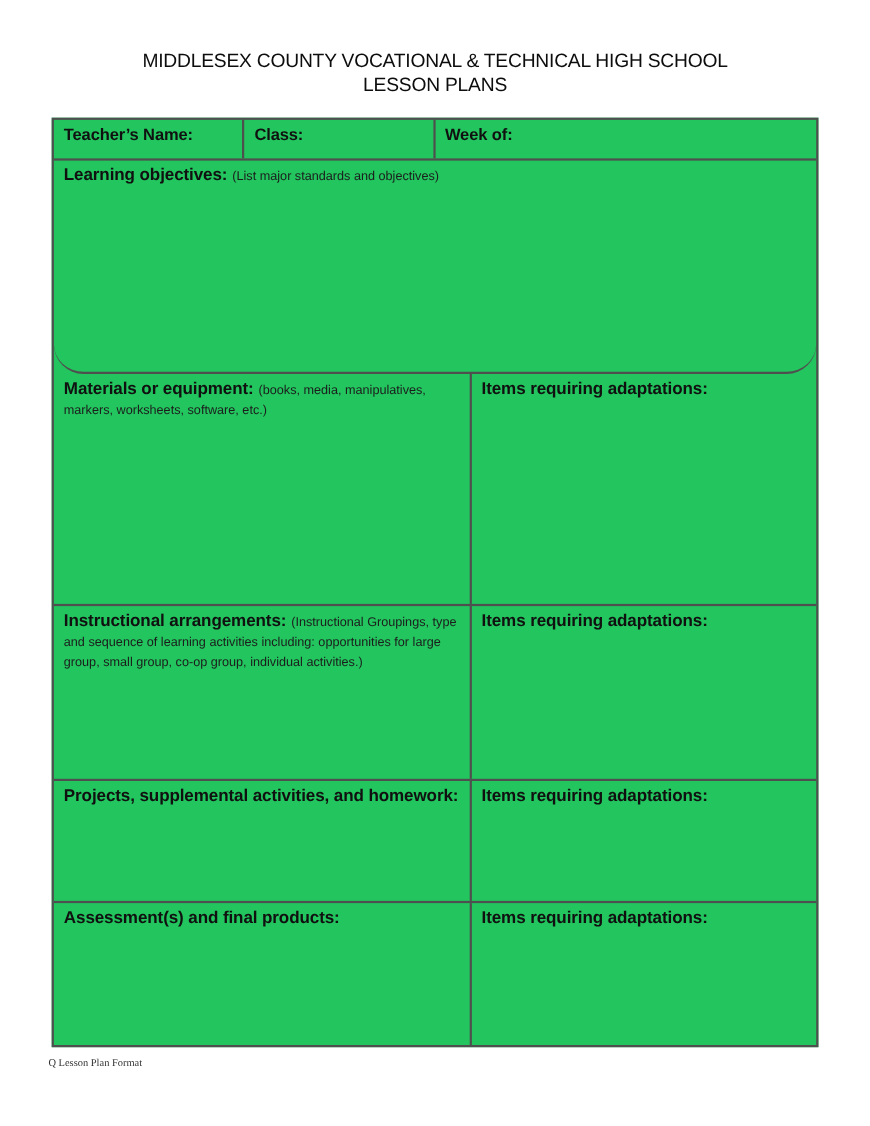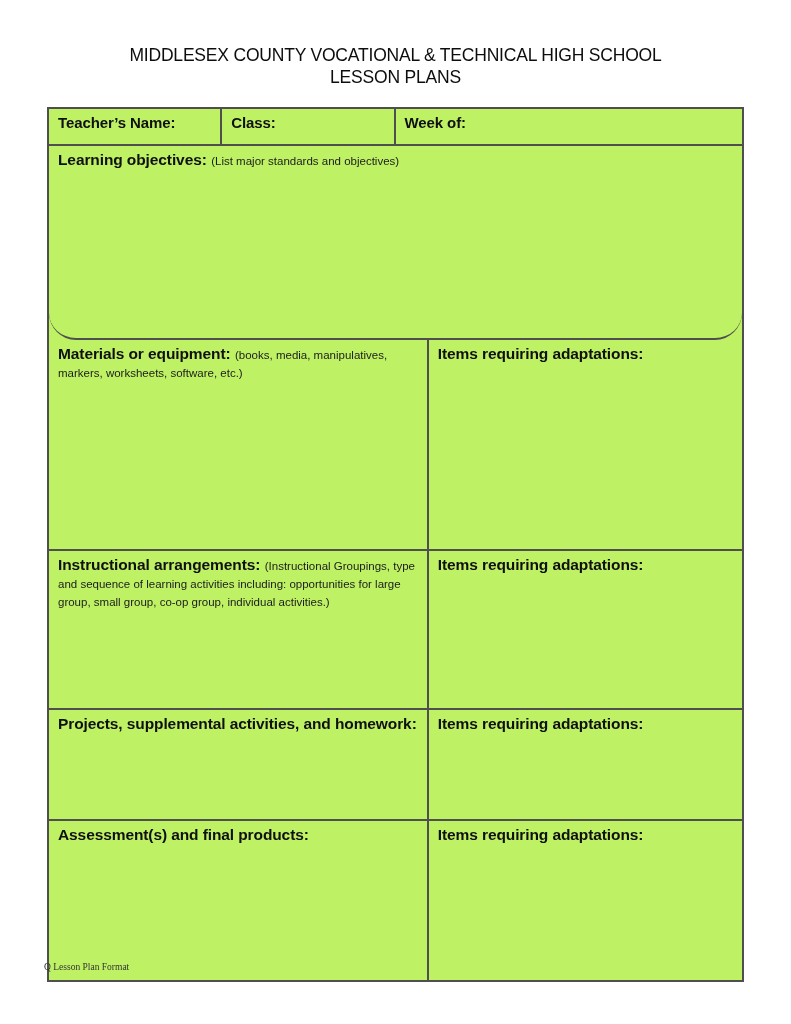--- a/index.html
+++ b/index.html
@@ -28,34 +28,34 @@
     letter-spacing: -0.2px;
     color: #0d0d0d;
   }
   .lesson-table {
     position: absolute;
     left: 47px;
     top: 107px;
     width: 697px;
     box-sizing: border-box;
     border: 2px solid #4f4f4f;
-    background: #bef264;
+    background: #22c55e;
   }
   .row {
     display: flex;
     box-sizing: border-box;
     border-bottom: 2px solid #4f4f4f;
   }
   .row:last-child { border-bottom: none; }
   .r-header       { height: 37px; }
   .r-objectives   { height: 194px; border-radius: 27px; }
   .r-materials    { height: 211px; }
   .r-instructional{ height: 159px; }
   .r-projects     { height: 111px; }
-  .r-assessment   { height: 159px; }
+  .r-assessment   { height: 129px; }
   .cell {
     box-sizing: border-box;
     padding: 5px 8px 4px 9px;
     border-right: 2px solid #4f4f4f;
     overflow: hidden;
   }
   .cell:last-child { border-right: none; }
   .hcell  { width: 25%; }
   .full   { width: 100%; }
   .lcell  { width: 54.8%; }

